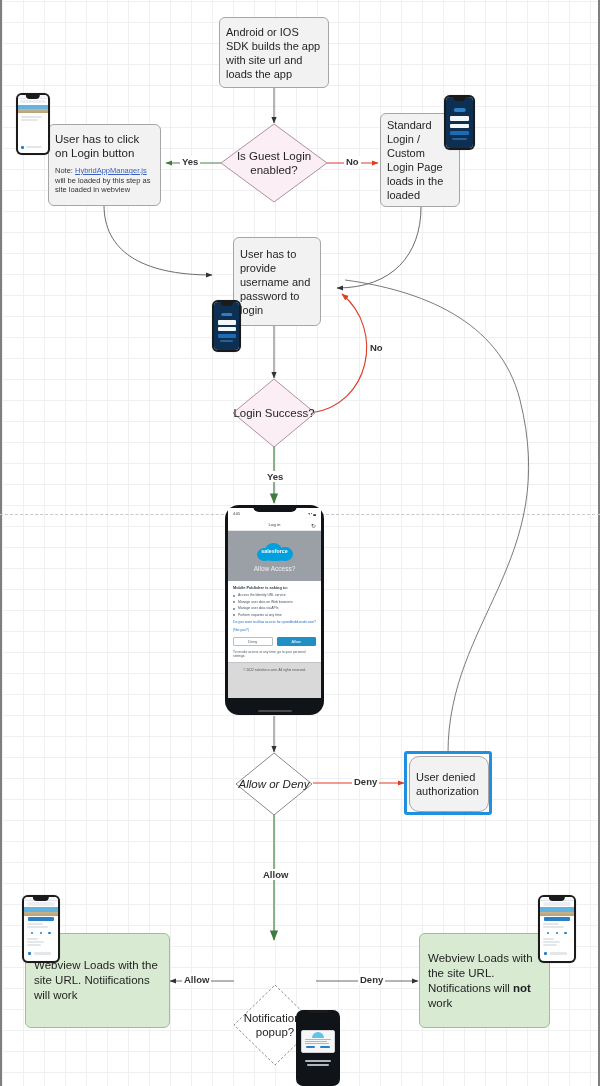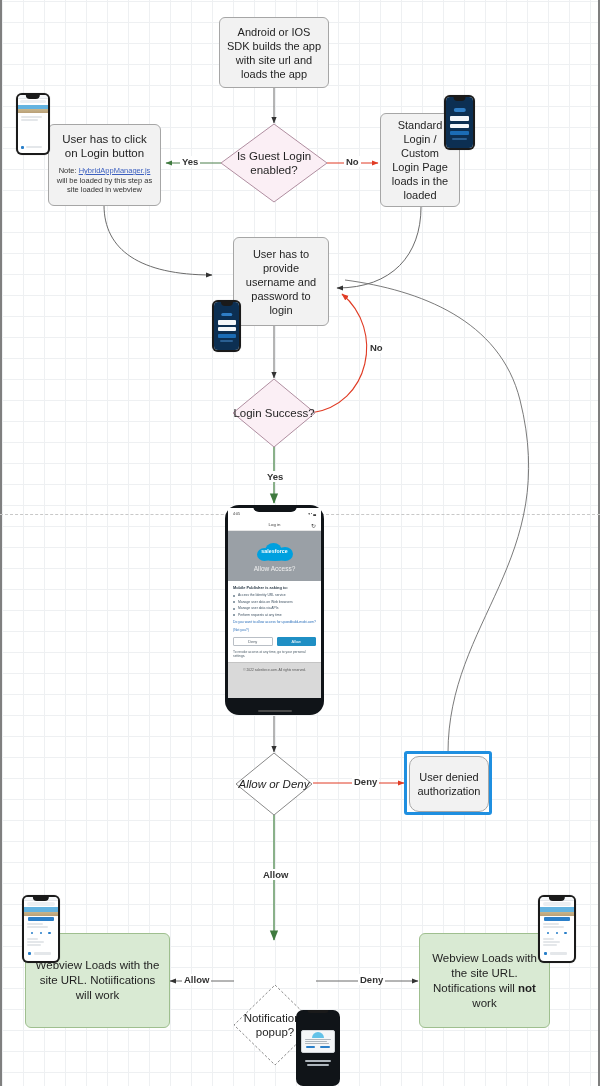--- a/index.html
+++ b/index.html
@@ -34,21 +34,21 @@
   }
   svg#edges {
     position: absolute; left: 0; top: 0; width: 600px; height: 1086px;
     pointer-events: none;
   }
   .node {
     position: absolute;
     display: flex;
     align-items: center;
     justify-content: center;
-    text-align: center;
+    text-align: left;
     color: #1f1f1f;
   }
   .box {
     background: #f2f2f2;
     border: 1px solid #a6a6a6;
     border-radius: 6px;
     font-size: 11px;
     line-height: 14px;
     padding: 4px 6px;
   }
@@ -316,21 +316,21 @@
     <div class="note-main">User has to click on Login button</div>
     <div class="note-sub">
       <span>Note: </span><span class="note-link">HybridAppManager.js</span><span> will be loaded by this step as site loaded in webview</span>
     </div>
   </div>
 
   <div class="node box" style="left:380px; top:113px; width:80px; height:94px;">
     <span>Standard Login / Custom Login Page loads in the loaded</span>
   </div>
 
-  <div class="node box" style="left:233px; top:237px; width:96px; height:89px;">
+  <div class="node box" style="left:233px; top:237px; width:88px; height:89px;">
     <span>User has to provide username and password to login</span>
   </div>
 
   <div class="diamond-wrap" style="left:232px; top:378px; width:84px; height:70px;">
     <svg width="84" height="70">
       <polygon points="42,1 83,35 42,69 1,35" fill="#fbeff5" stroke="#b08ea0" stroke-width="1"></polygon>
     </svg>
     <div class="diamond-label">Login Success?</div>
   </div>
 

